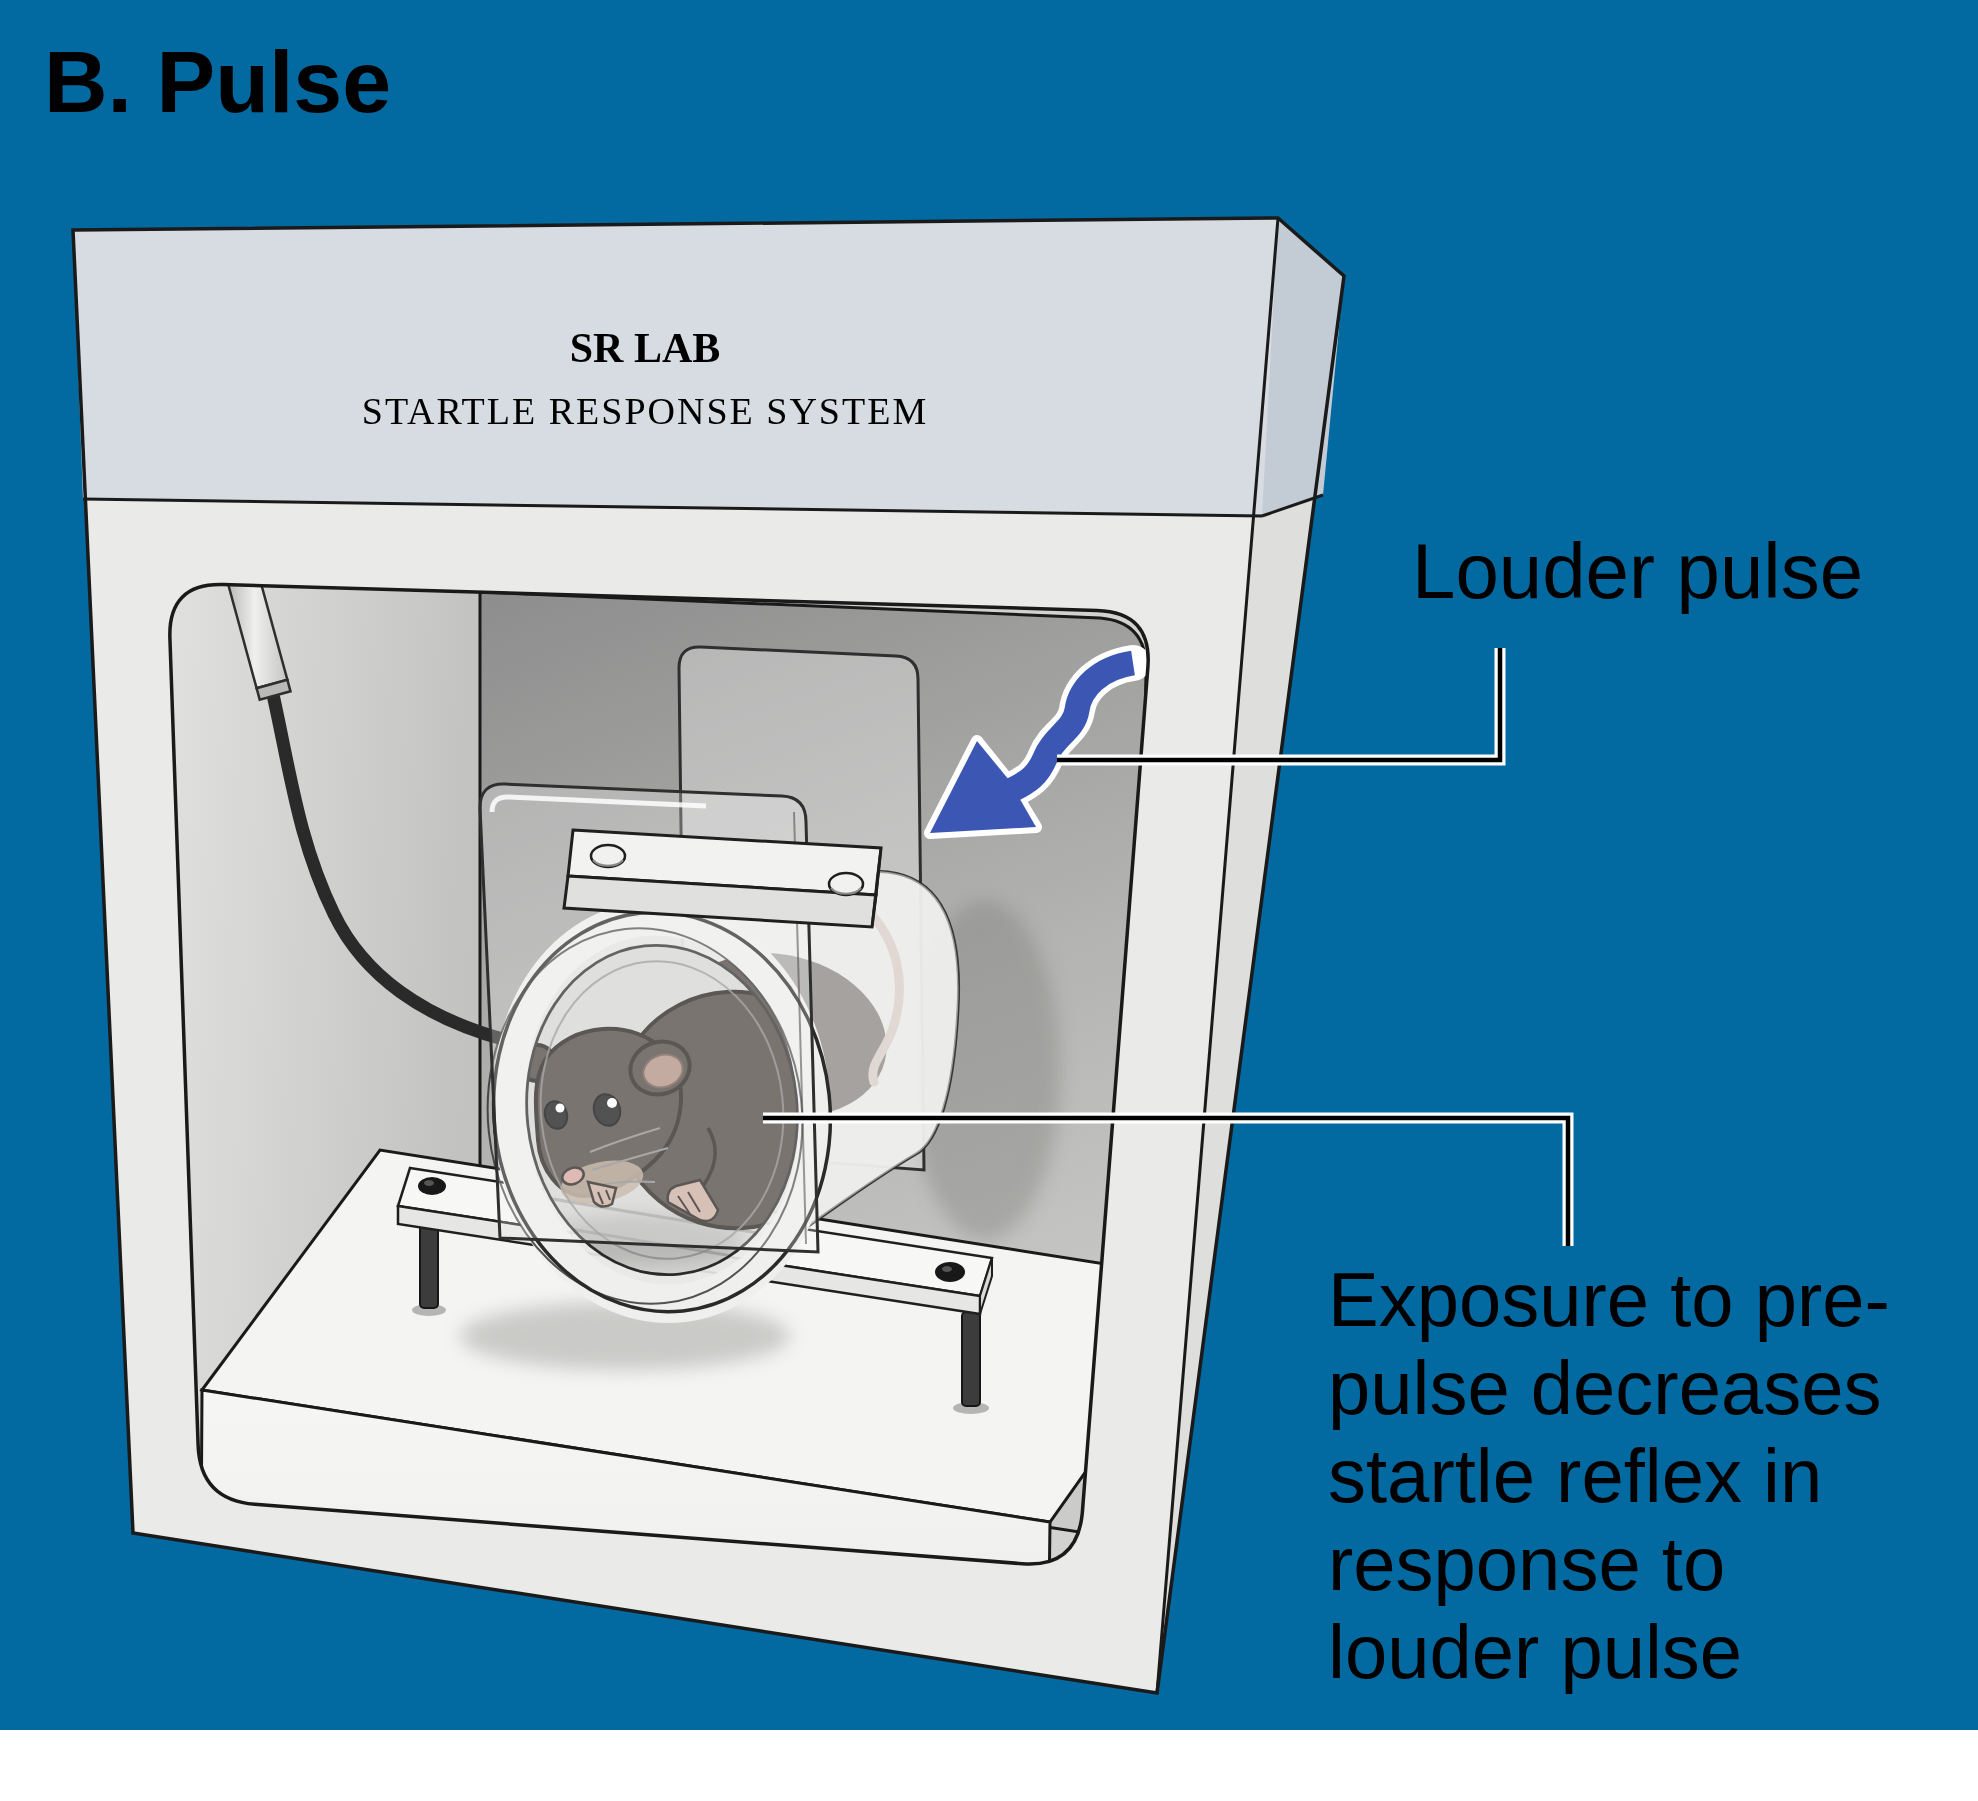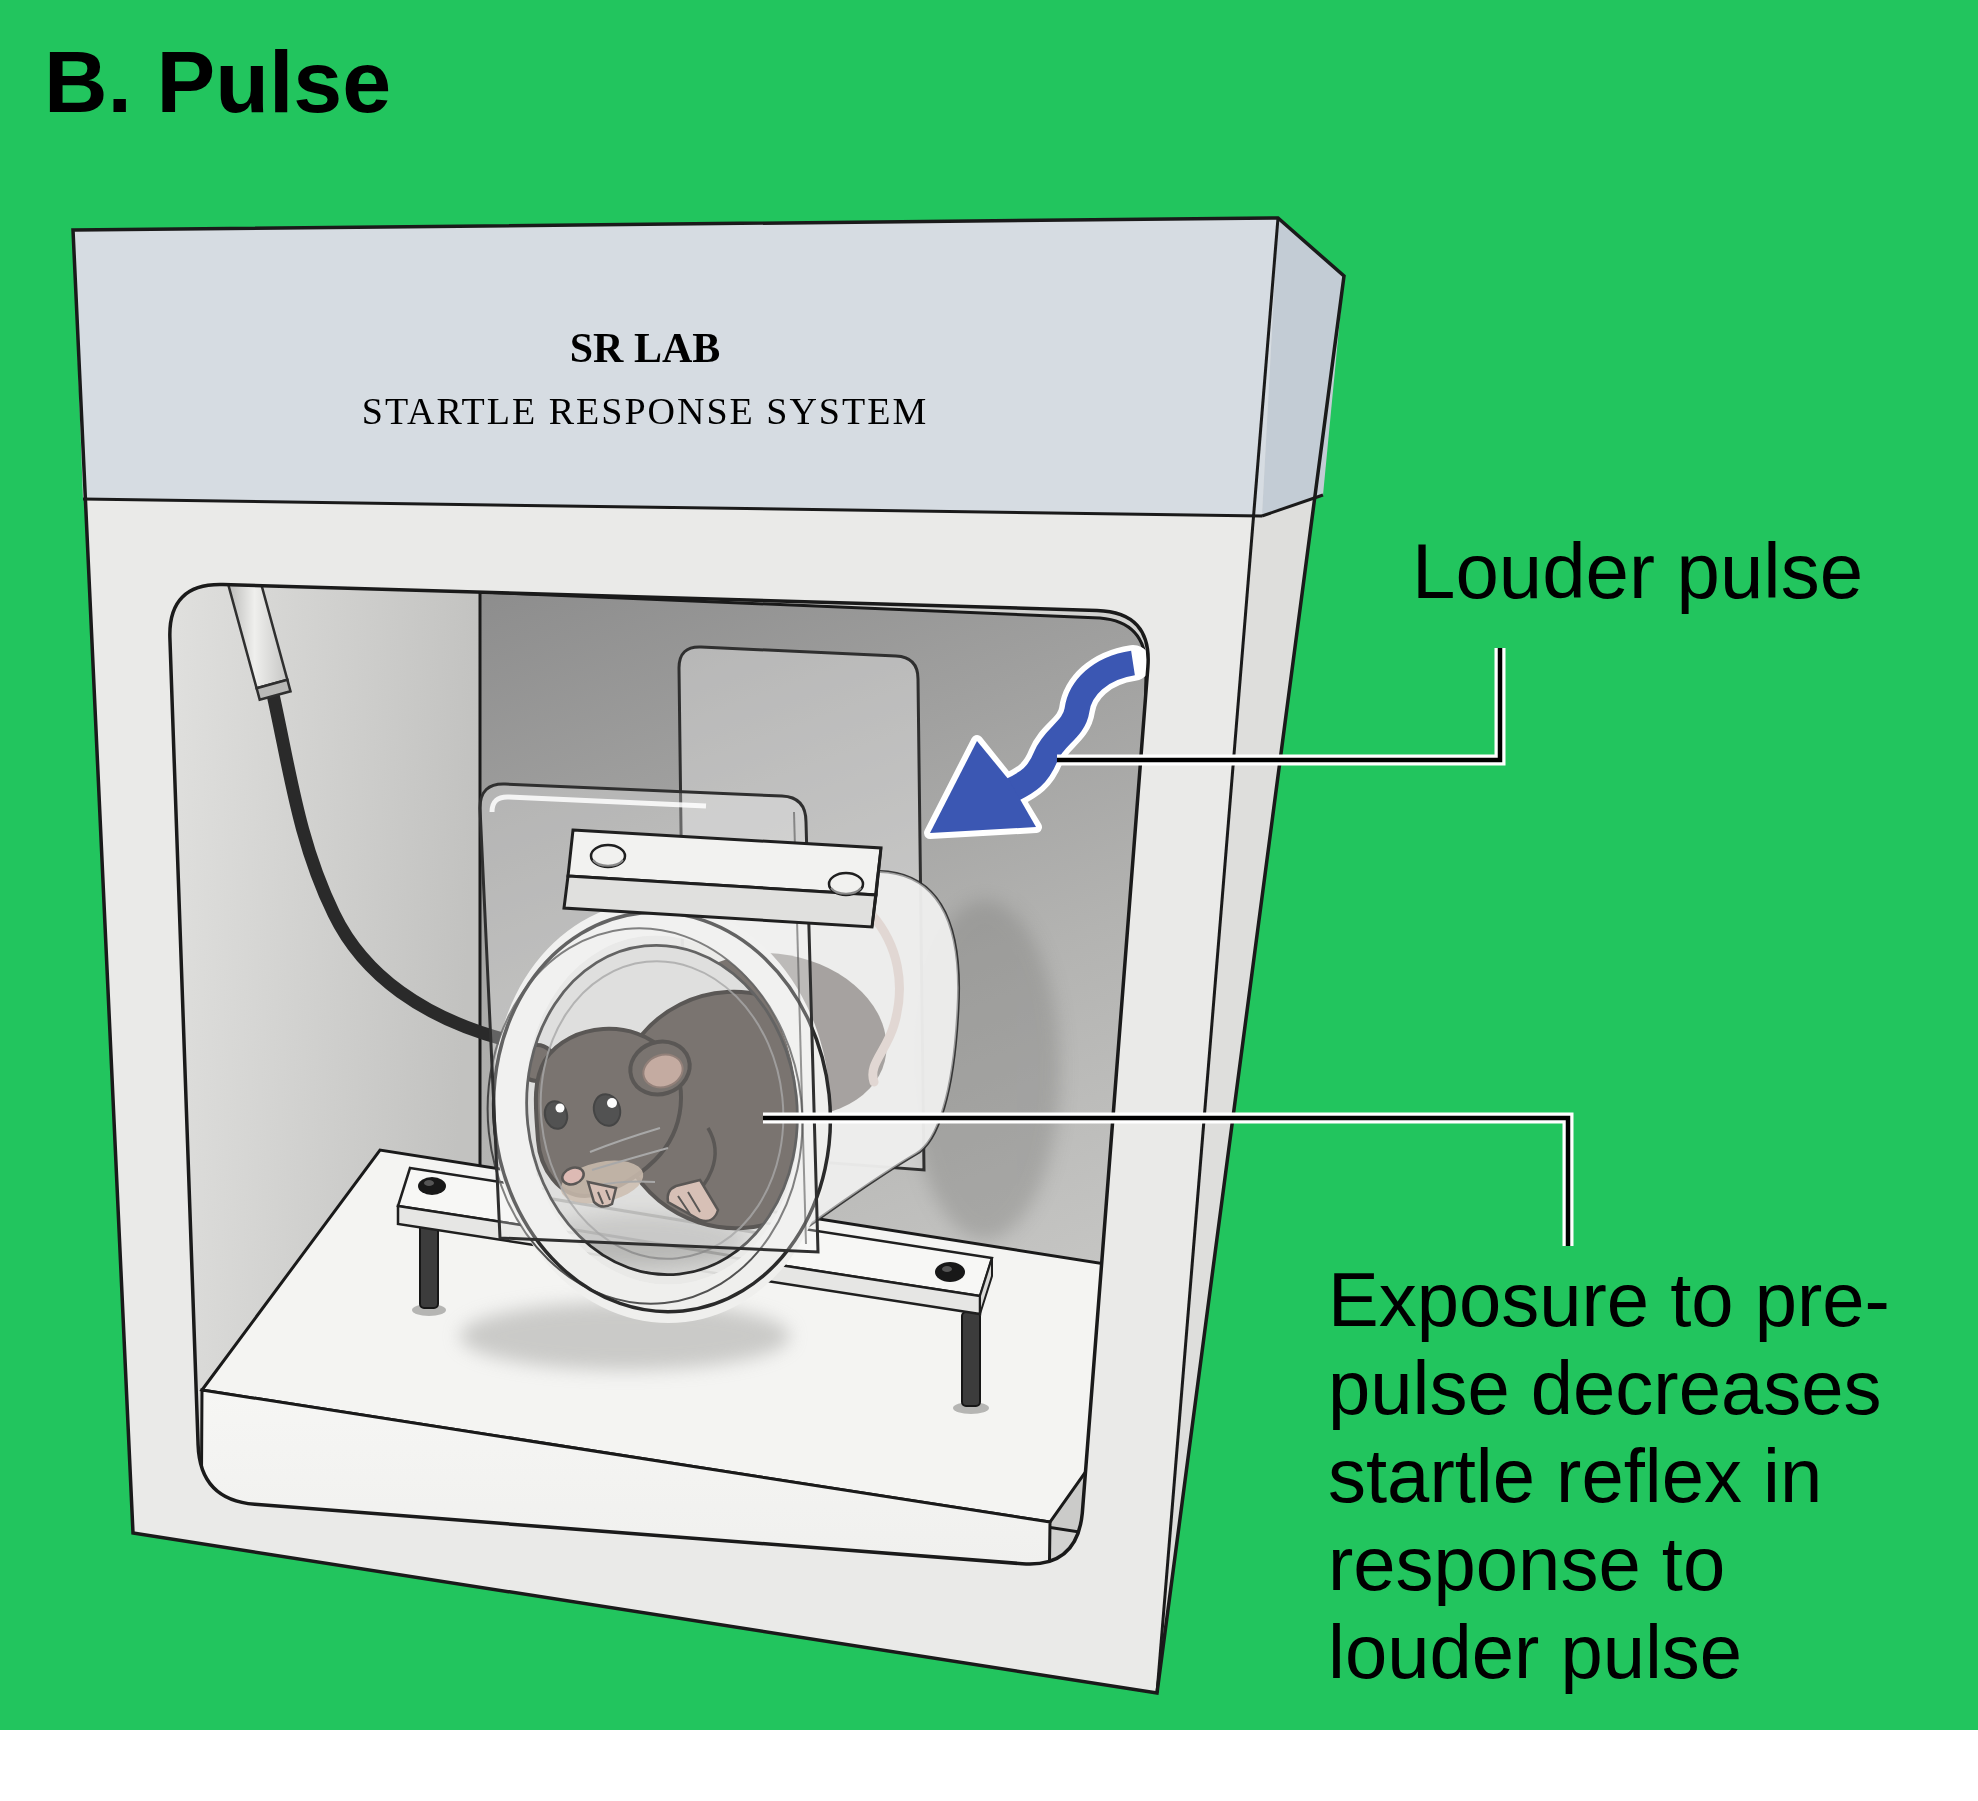--- a/index.html
+++ b/index.html
@@ -1,16 +1,16 @@
 <!DOCTYPE html>
 <html><head>
 <meta charset="utf-8">
 <style>
   html,body{margin:0;padding:0;background:#ffffff;}
-  .stage{position:relative;width:1978px;height:1730px;background:#22c55e;overflow:hidden;
+  .stage{position:relative;width:1978px;height:1730px;background:#0369a1;overflow:hidden;
          font-family:"Liberation Sans", sans-serif;}
   svg{display:block}
   text{fill:#000000;}
   .title-text{font-weight:bold;font-size:88px;}
   .serif-bold{font-family:"Liberation Serif", serif;font-weight:bold;font-size:42px;}
   .serif-reg{font-family:"Liberation Serif", serif;font-size:38px;letter-spacing:2px;}
   .callout{font-size:78px;}
   .para{font-size:76px;}
 </style>
 </head>

